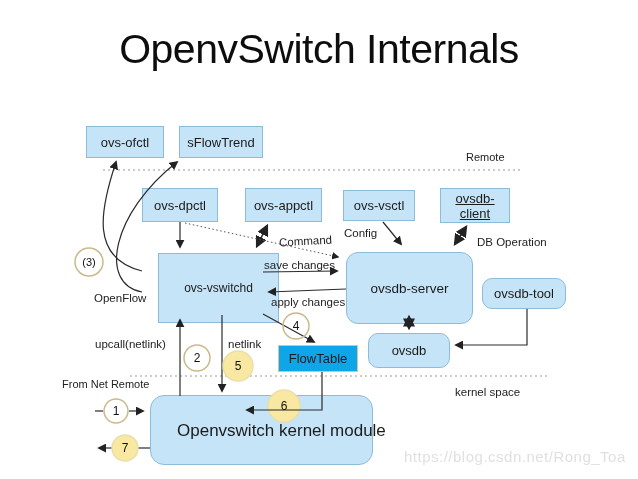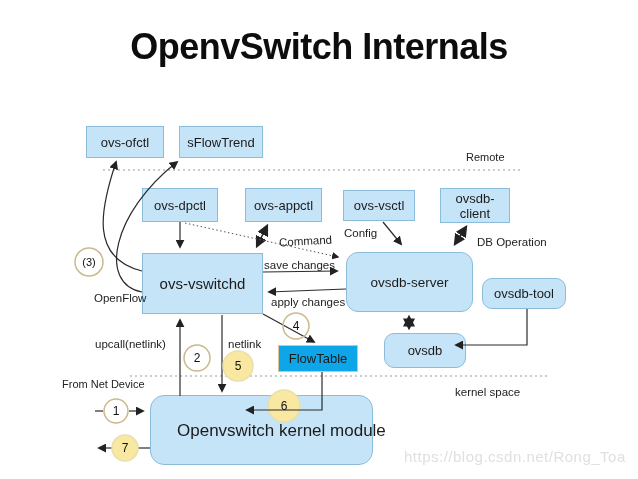--- a/index.html
+++ b/index.html
@@ -1,19 +1,19 @@
 <!DOCTYPE html>
 <html><head>
 <meta charset="utf-8">
 <style>
   html,body{margin:0;padding:0;background:#ffffff;}
   .stage{position:relative;width:638px;height:479px;background:#ffffff;overflow:hidden;
          font-family:"Liberation Sans",sans-serif;color:#1b1b1b;}
   .title{position:absolute;left:0;top:26px;width:638px;text-align:center;
-         font-size:36px;font-weight:700;letter-spacing:-0.5px;color:#0d0d0d;margin:0;}
+         font-size:41px;font-weight:400;letter-spacing:-0.5px;color:#0d0d0d;margin:0;}
   .node{position:absolute;display:flex;align-items:center;justify-content:center;
         font-size:13px;color:#1b1b1b;text-align:center;box-sizing:border-box;}
   .blue{background:#c6e4f7;border:1px solid #8bbddb;}
   .round10{border-radius:10px;}
   .round14{border-radius:14px;}
   .note{background:#0ea5e9;border:1.5px solid #d9c492;}
   .two-line{line-height:15px;padding:0 4px;}
   .lbl{position:absolute;font-size:11.5px;color:#222;white-space:nowrap;line-height:1.1;}
   .lbl-sm{font-size:11px;}
   .kernel-label{position:absolute;font-size:17px;color:#1b1b1b;white-space:nowrap;}
@@ -28,41 +28,41 @@
 
 <div class="stage">
 
   <h1 class="title">OpenvSwitch Internals</h1>
 
   <div class="node blue" style="left:86px;top:126px;width:78px;height:32px;">ovs-ofctl</div>
   <div class="node blue" style="left:179px;top:126px;width:84px;height:32px;">sFlowTrend</div>
   <div class="node blue" style="left:142px;top:188px;width:76px;height:34px;">ovs-dpctl</div>
   <div class="node blue" style="left:245px;top:188px;width:77px;height:34px;">ovs-appctl</div>
   <div class="node blue" style="left:343px;top:190px;width:72px;height:31px;">ovs-vsctl</div>
-  <div class="node blue two-line" style="left:440px;top:188px;width:70px;height:35px;">ovsdb-client</div>
-  <div class="node blue" style="left:142px;top:253px;width:121px;height:61px;font-size:15px;">ovs-vswitchd</div>
-  <div class="node blue round10" style="left:346px;top:252px;width:127px;height:60px;font-size:13.5px;border-radius:12px;">ovsdb-server</div>
+  <div class="node blue two-line" style="left:440px;top:188px;width:70px;height:35px;text-decoration:underline;">ovsdb-client</div>
+  <div class="node blue" style="left:158px;top:253px;width:121px;height:70px;font-size:12px;">ovs-vswitchd</div>
+  <div class="node blue round10" style="left:346px;top:252px;width:127px;height:72px;font-size:13.5px;border-radius:12px;">ovsdb-server</div>
   <div class="node blue round10" style="left:482px;top:278px;width:84px;height:31px;">ovsdb-tool</div>
-  <div class="node blue round10" style="left:368px;top:333px;width:82px;height:35px;margin-left:16px;">ovsdb</div>
+  <div class="node blue round10" style="left:368px;top:333px;width:82px;height:35px;">ovsdb</div>
 
   <div class="node blue round14" style="left:150px;top:395px;width:223px;height:70px;"></div>
   <div class="kernel-label" style="left:177px;top:421px;">Openvswitch kernel module</div>
 
   <div class="node note" style="left:278px;top:345px;width:80px;height:27px;">FlowTable</div>
 
   <div class="lbl lbl-sm" style="left:466px;top:151px;">Remote</div>
   <div class="lbl" style="left:344px;top:227px;">Config</div>
   <div class="lbl" style="left:477px;top:236px;">DB Operation</div>
   <div class="lbl" style="left:279px;top:235px;transform:rotate(-3deg);">Command</div>
   <div class="lbl" style="left:264px;top:259px;">save changes</div>
   <div class="lbl" style="left:271px;top:296px;">apply changes</div>
   <div class="lbl" style="left:82px;top:292px;margin-left:12px;">OpenFlow</div>
   <div class="lbl" style="left:95px;top:338px;">upcall(netlink)</div>
   <div class="lbl" style="left:228px;top:338px;">netlink</div>
-  <div class="lbl lbl-sm" style="left:62px;top:378px;">From Net Device</div>
+  <div class="lbl lbl-sm" style="left:62px;top:378px;">From Net Remote</div>
   <div class="lbl" style="left:455px;top:386px;">kernel space</div>
 
   <svg class="overlay" width="638" height="479" viewBox="0 0 638 479">
     <defs>
       <marker id="ah" viewBox="0 0 10 10" refX="8" refY="5" markerWidth="7.5" markerHeight="7.5" orient="auto-start-reverse">
         <path d="M0,0 L10,5 L0,10 z" fill="#222"></path>
       </marker>
     </defs>
 
     <path d="M103,170 H523" stroke="#999" stroke-width="1" stroke-dasharray="2,3" fill="none"></path>

